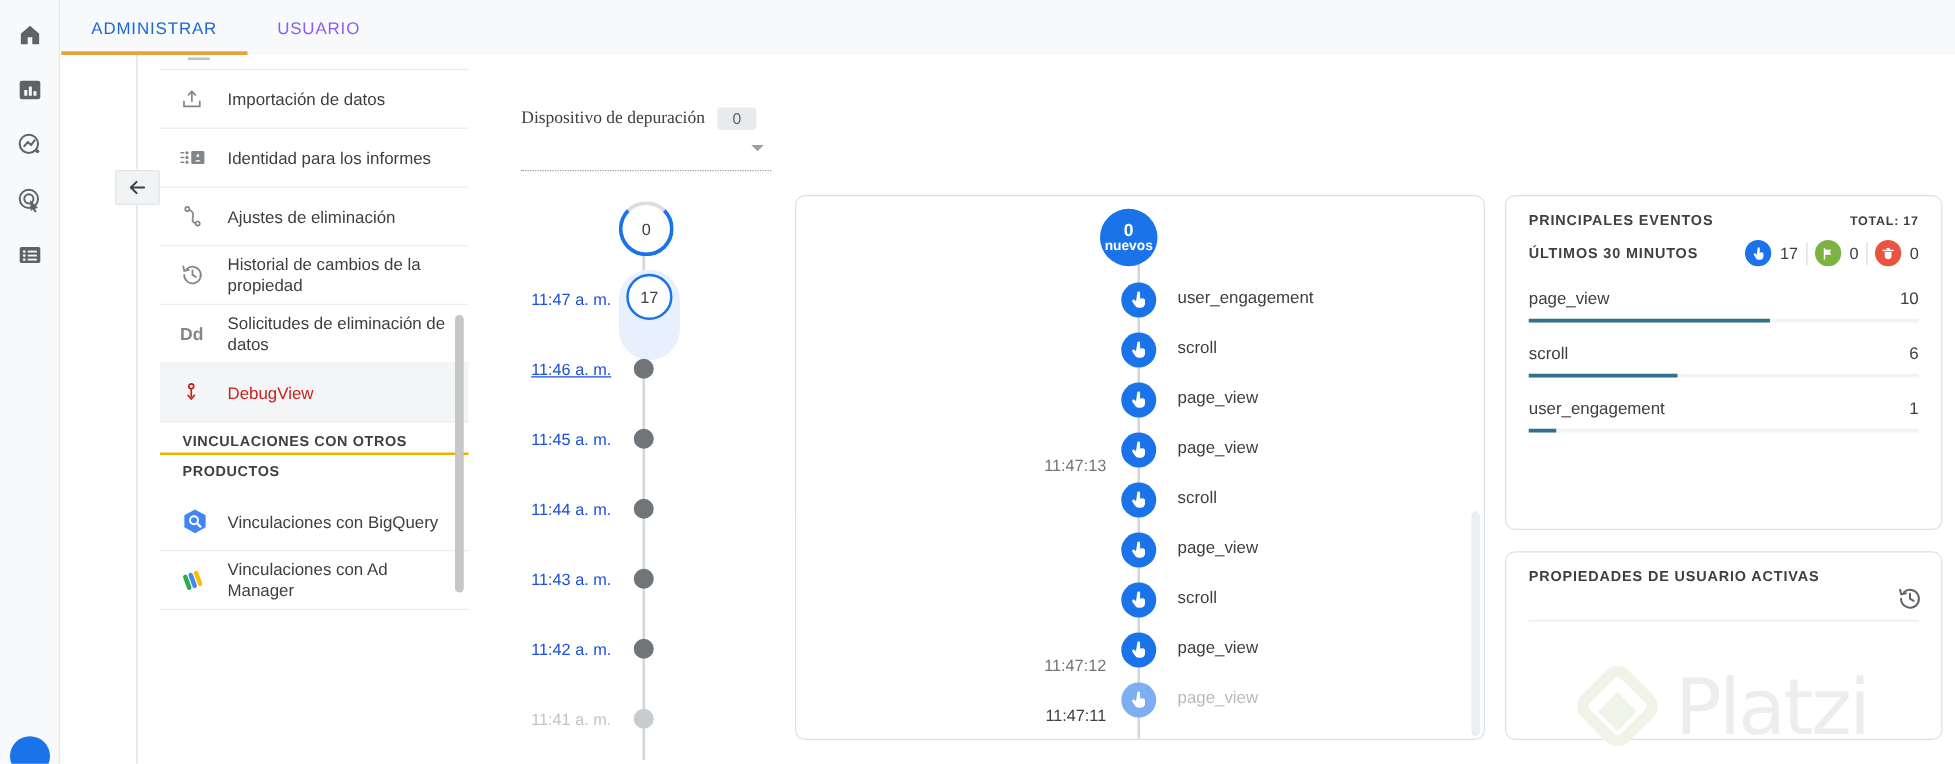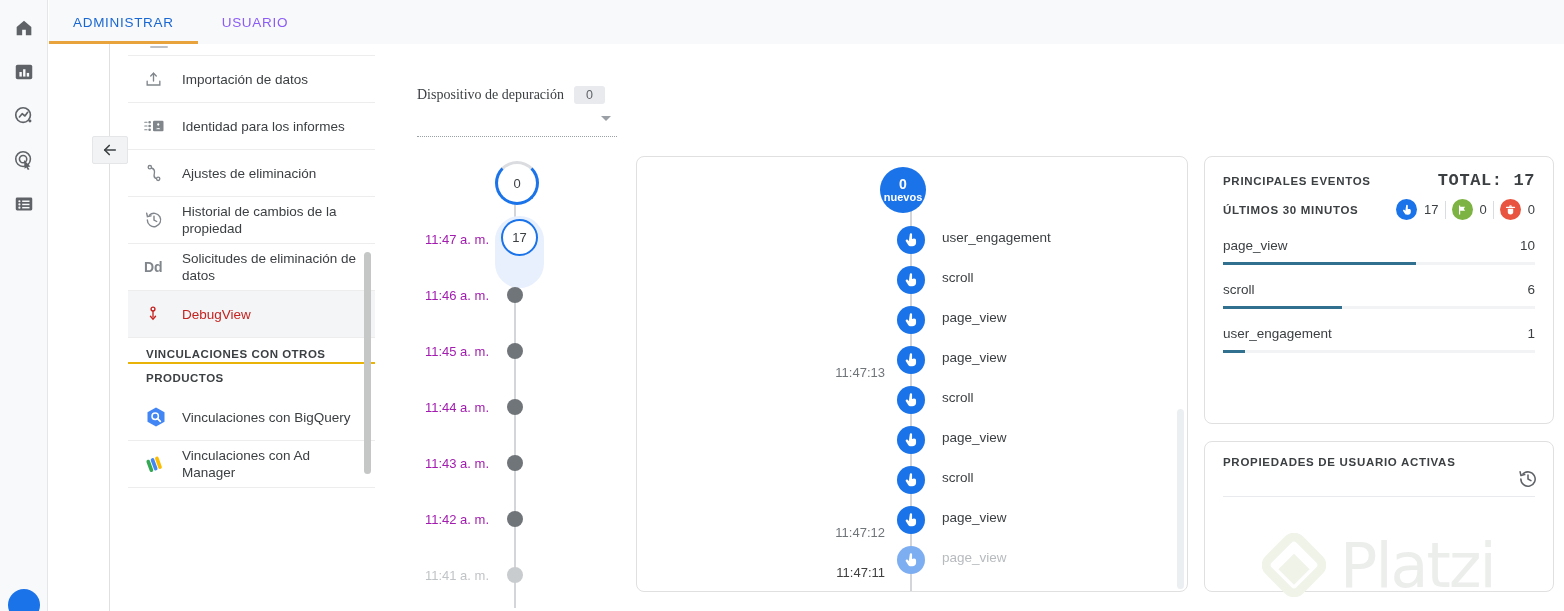--- a/index.html
+++ b/index.html
@@ -137,21 +137,21 @@
   .tl-ring.cur {
     left: 96px; top: 69px; width: 37px; height: 37px; border: 2px solid #1a73e8;
   }
   .tl-dot {
     position: absolute; left: 102px; width: 16px; height: 16px;
     border-radius: 50%; background: #70757a; cursor: pointer;
   }
   .tl-dot.faded { background: #c9ccce; }
   .tl-time {
     position: absolute; left: 0; width: 84px; text-align: right;
-    font-size: 13px; color: #a21caf;
+    font-size: 13px; color: #1d4ed8;
   }
   .tl-time.faded { color: #c1c4c7; }
 
   
   .events {
     position: absolute; left: 636px; top: 156px; width: 552px; height: 436px;
     background: #fff; border: 1px solid #e0e0e0; border-radius: 8px;
     overflow: hidden;
   }
   .ev-spine {
@@ -188,21 +188,21 @@
   
   .card {
     position: absolute; background: #fff; border: 1px solid #e0e0e0; border-radius: 8px;
   }
   #topEvents { left: 1204px; top: 156px; width: 350px; height: 268px; padding: 14px 18px; }
   #userProps { left: 1204px; top: 441px; width: 350px; height: 151px; padding: 14px 18px; }
   .card-hdr { display: flex; justify-content: space-between; align-items: baseline; }
   .card-title {
     font-size: 11.5px; font-weight: bold; letter-spacing: .7px; color: #3c4043;
   }
-  .card-total { font-size: 17px; font-weight: bold; letter-spacing: .6px; color: #3c4043; font-family: Liberation Mono, monospace; }
+  .card-total { font-size: 10px; font-weight: bold; letter-spacing: .6px; color: #3c4043; }
   .card-sub-row {
     display: flex; justify-content: space-between; align-items: center; margin-top: 9px;
   }
   .card-sub {
     font-size: 11.5px; font-weight: bold; letter-spacing: .7px; color: #3c4043;
   }
   .counters { display: flex; align-items: center; gap: 6px; }
   .ctr { display: flex; align-items: center; gap: 7px; }
   .ctr .badge {
     width: 21px; height: 21px; border-radius: 50%;
@@ -418,21 +418,21 @@
 
     <div class="tl-ring top">
       <span>0</span>
     </div>
 
     <div class="tl-time" style="top:82px;">11:47 a. m.</div>
     <div class="tl-ring cur">
       <span>17</span>
     </div>
 
-    <div class="tl-time" style="top:138px;">11:46 a. m.</div>
+    <div class="tl-time" style="top:138px;text-decoration:underline;">11:46 a. m.</div>
     <div class="tl-dot" style="top:137px;"></div>
 
     <div class="tl-time" style="top:194px;">11:45 a. m.</div>
     <div class="tl-dot" style="top:193px;"></div>
 
     <div class="tl-time" style="top:250px;">11:44 a. m.</div>
     <div class="tl-dot" style="top:249px;"></div>
 
     <div class="tl-time" style="top:306px;">11:43 a. m.</div>
     <div class="tl-dot" style="top:305px;"></div>

